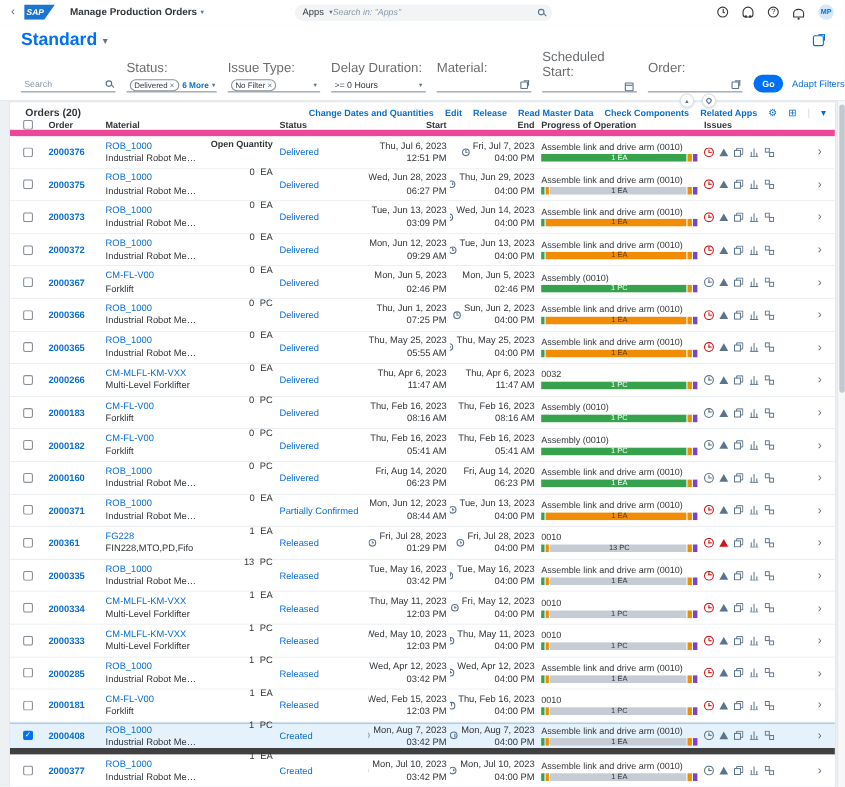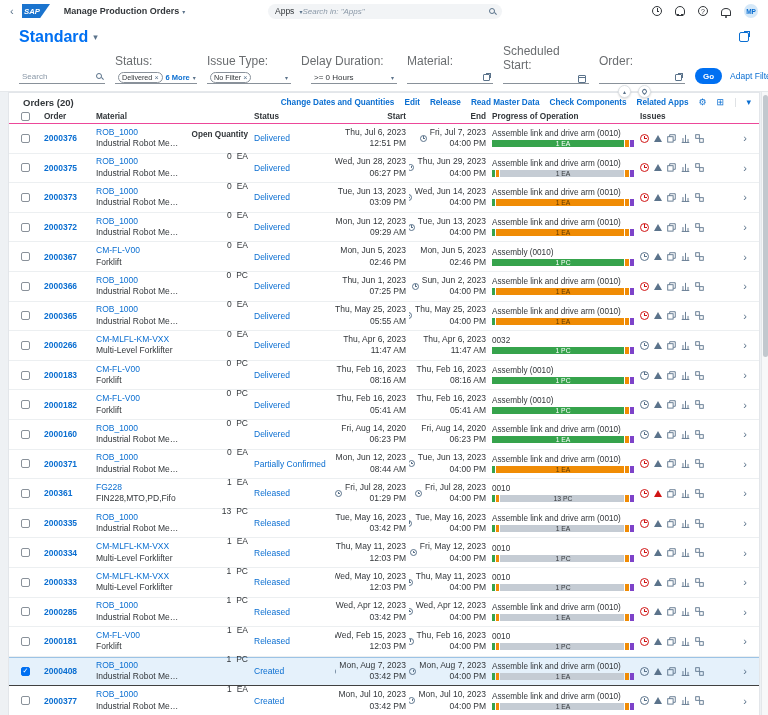--- a/index.html
+++ b/index.html
@@ -49,21 +49,21 @@
   
   .filterbar { background:#fff; height:40px; padding:2px 0 0 19px; display:flex; gap:10px;
     border-bottom:1px solid #e5e8eb; position:relative; }
   .ffield { display:flex; flex-direction:column; justify-content:flex-end; padding-bottom:7px; }
   .flabel { font-size:12px; color:#6a6d70; margin-bottom:3px; }
   .fctrl { height:15px; background:#fff; border-bottom:1px solid #89919a; display:flex;
     align-items:center; font-size:8px; color:#32363a; padding:0 3px; gap:3px; }
   .fsearch { width:86px; }
   .fsearch input { border:none; outline:none; flex:1; font-size:8px; color:#32363a; font-family:inherit; width:60px; }
   .fsearch input::placeholder { color:#8a98a7; }
-  .w-status { width:82px; } .w-issue { width:84px; } .w-delay { width:86px;margin-left:10px; }
+  .w-status { width:82px; } .w-issue { width:84px; } .w-delay { width:86px; }
   .w-sched { width:86px; } .w-mat { width:86px; } .w-ord { width:86px; }
   .token { border:1px solid #89919a; border-radius:7px; padding:0 3px; font-size:7.2px;
     height:11px; line-height:10px; color:#32363a; white-space:nowrap; }
   .tok-x { margin-left:2px; color:#5b738b; }
   .more-link { color:var(--accent,#0a6ed1); font-weight:bold; font-size:7.5px; white-space:nowrap; }
   .fchev { margin-left:auto; color:#5b738b; font-size:6px; }
   .cal-ic { margin-left:auto; width:8px; height:8px; border:1px solid #5b738b; border-radius:1px; position:relative; }
   .cal-ic::after { content:""; position:absolute; top:1px; left:0; right:0; height:1px; background:#5b738b; }
   .vh-ic { margin-left:auto; width:7px; height:7px; border:1px solid #5b738b; border-radius:1px; position:relative; }
   .vh-ic::after { content:""; position:absolute; right:-2px; top:-2px; width:4px; height:4px;
@@ -84,23 +84,23 @@
     border:1px solid #e3e6ea; border-bottom:none; overflow:hidden; }
   .tbl-toolbar { height:16px; display:flex; align-items:center; padding:2px 8px 0 14px; }
   .tbl-title { font-size:9.5px; font-weight:bold; color:#32363a; }
   .tbl-actions { margin-left:auto; display:flex; align-items:center; gap:10px; }
   .tbl-action { color:var(--accent,#0a6ed1); font-size:8.2px; font-weight:bold; white-space:nowrap; }
   .tbl-icon { color:var(--accent,#0a6ed1); font-size:9px; cursor:pointer; }
   .tbl-sep { color:#d5d9dd; font-size:9px; }
 
   
   .thead, .trow { display:flex; align-items:center; padding:0 4px 0 0; }
-  .thead { height:15px; border-bottom:1px solid #ec4899; font-size:8.2px; font-weight:bold; color:#32363a; }
+  .thead { height:15px; border-bottom:6px solid #ec4899; font-size:8.2px; font-weight:bold; color:#32363a; }
   .trow { height:29.6px; border-bottom:1px solid #eceff1; font-size:8.5px; color:#32363a; background:#fff; }
-  .trow.selected { background:var(--selected_bg,#e5f1fb); border-top:1px solid #9cc3e5; border-bottom:1px solid #404040; }
+  .trow.selected { background:var(--selected_bg,#e5f1fb); border-top:1px solid #9cc3e5; border-bottom:6px solid #404040; }
   .c { padding:0 3px; overflow:hidden; white-space:nowrap; }
   .col-check { width:32px; display:flex; justify-content:center; flex:none; }
   .col-order { width:52px; flex:none; }
   .col-material { flex:1; min-width:0; }
   .col-qty { width:66px; flex:none; display:flex; justify-content:flex-end; align-items:baseline; gap:5px;margin-top:36px; }
   .col-status { width:84px; flex:none; }
   .col-start { width:74px; flex:none; }
   .col-end { width:80px; flex:none; }
   .col-progress { width:148px; flex:none; }
   .col-issues { width:92px; flex:none; display:flex; align-items:center; gap:5px; }

